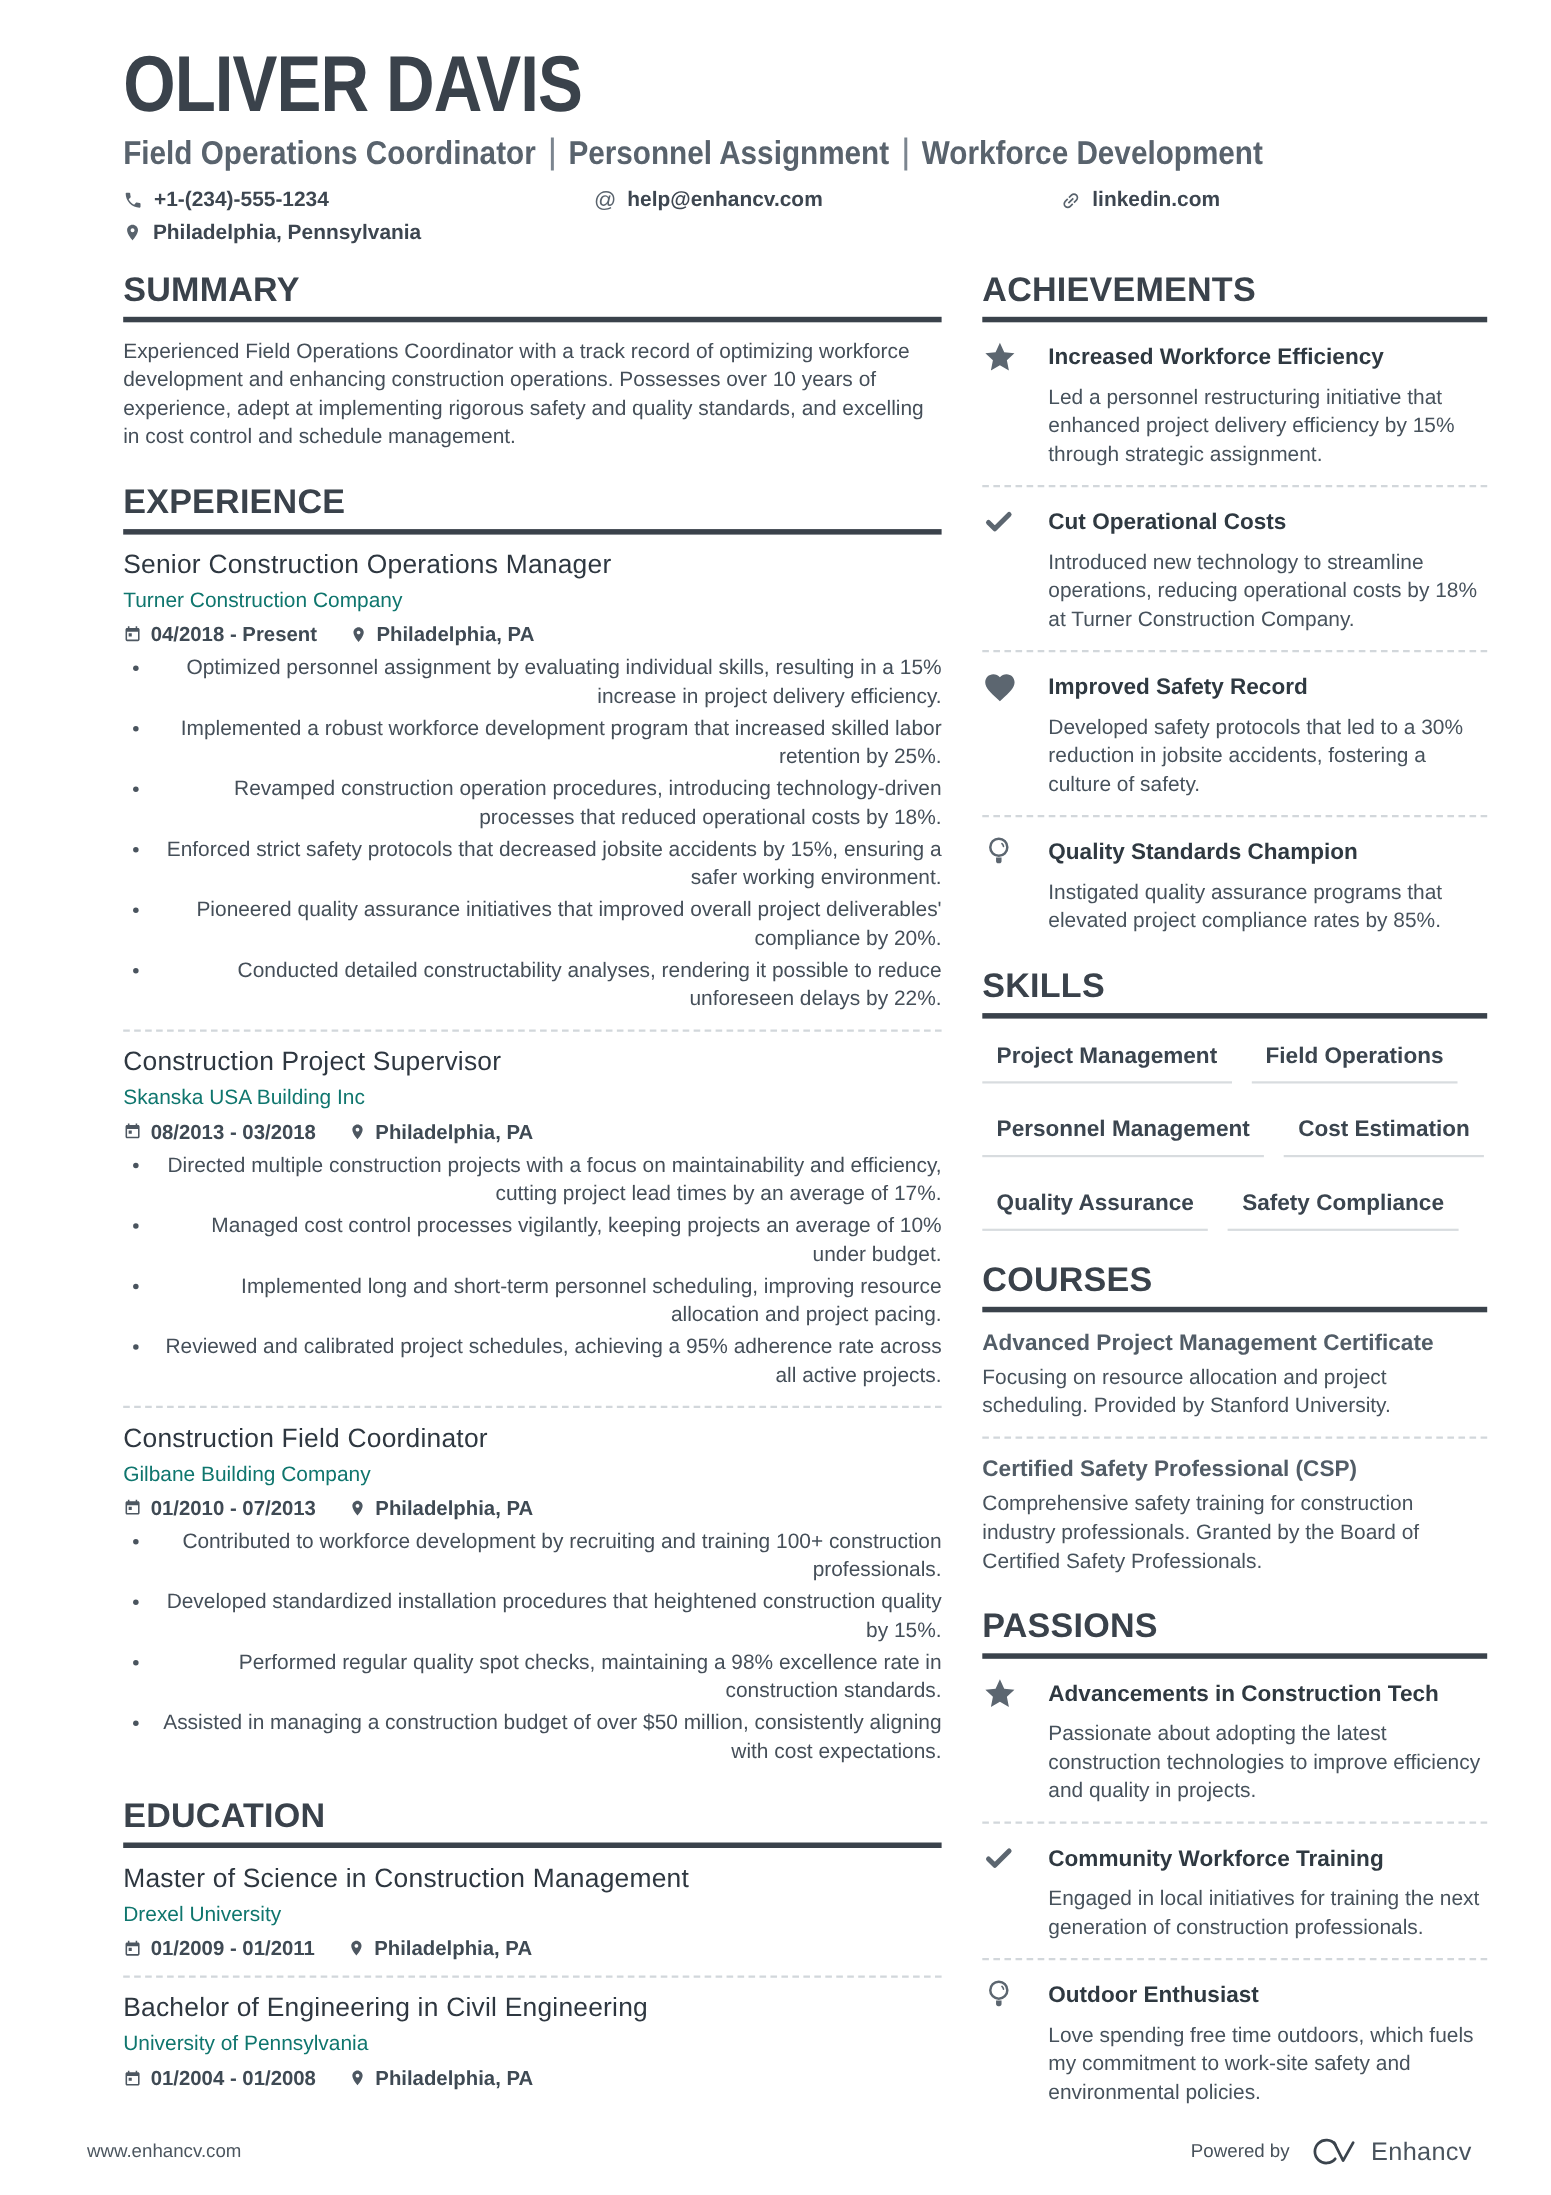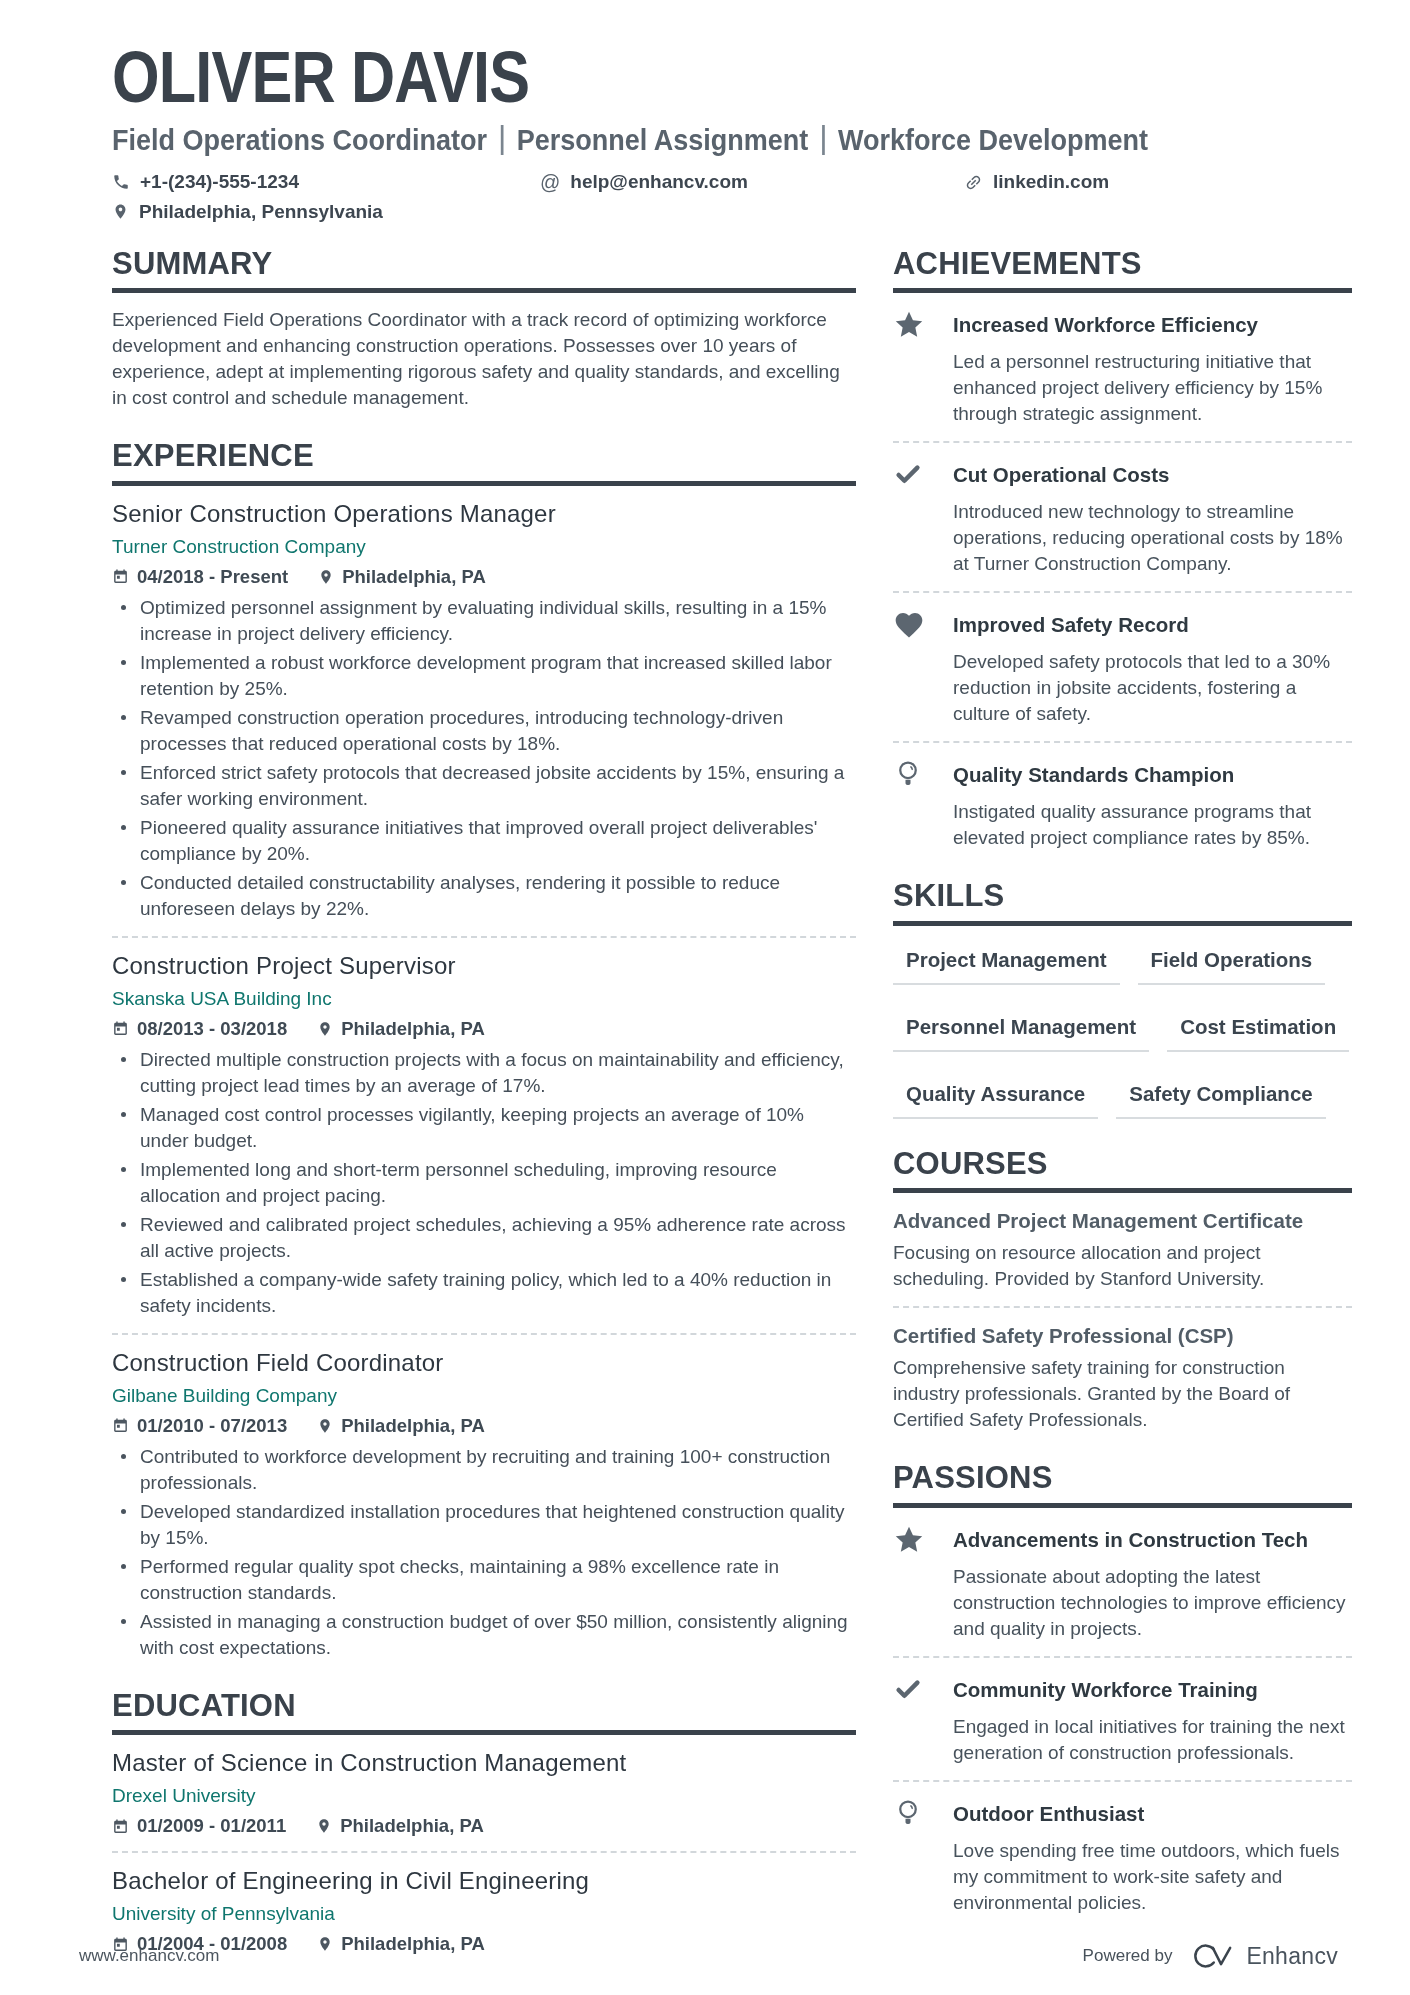--- a/index.html
+++ b/index.html
@@ -32,21 +32,21 @@
   .dashed{border-top:2px dashed #d2d7db;margin-top:14px;}
 
   
   .summary-text{margin:14px 0 0;font-size:19px;line-height:26px;color:#454f59;}
   .job-title{font-size:24px;font-weight:400;color:#2e3740;margin-top:14px;letter-spacing:.2px;}
   .job-company{font-size:19px;font-weight:400;color:#0f766e;margin-top:8px;}
   .meta{display:flex;align-items:center;margin-top:8px;font-size:18.5px;color:#3f4a54;font-weight:bold;}
   .mitem{display:flex;align-items:center;gap:8px;margin-right:30px;}
   .meta .icon{color:#4d5761;}
   .bullets{list-style:none;margin:7px 0 0;padding:0;}
-  .bullets li{position:relative;padding-left:28px;font-size:19px;line-height:26px;color:#454f59;margin-top:3px;}
+  .bullets li{position:relative;padding-left:28px;font-size:19px;line-height:26px;color:#454f59;margin-top:3px;text-align:right;}
   .bullets li:first-child{margin-top:0;}
   .bullets li::before{content:"";position:absolute;left:9px;top:10px;width:5px;height:5px;border-radius:50%;background:#4a545e;}
 
   
   .r-item{display:grid;grid-template-columns:60px 1fr;margin-top:16px;}
   .r-icon{width:32px;height:32px;color:#5c6670;}
   .r-title{font-size:20.5px;font-weight:700;color:#2f3941;line-height:1.25;margin-top:3px;}
   .r-text{grid-column:2;font-size:19px;line-height:26px;color:#47525c;margin-top:8px;}
   .skills-wrap{display:flex;flex-wrap:wrap;column-gap:18px;row-gap:30px;margin-top:22px;}
   .skill{font-size:20.5px;font-weight:700;color:#3b454f;padding:0 13px 11px;border-bottom:2px solid #d8dcdf;}
@@ -175,21 +175,20 @@
                   </svg>
                 </span>
               <span>Philadelphia, PA</span>
             </span>
           </div>
           <ul class="bullets">
             <li>Directed multiple construction projects with a focus on maintainability and efficiency, cutting project lead times by an average of 17%.</li>
             <li>Managed cost control processes vigilantly, keeping projects an average of 10% under budget.</li>
             <li>Implemented long and short-term personnel scheduling, improving resource allocation and project pacing.</li>
             <li>Reviewed and calibrated project schedules, achieving a 95% adherence rate across all active projects.</li>
-            <li>Established a company-wide safety training policy, which led to a 40% reduction in safety incidents.</li>
           </ul>
         </div>
         <div class="dashed"></div>
 
         <div class="job">
           <div class="job-title">Construction Field Coordinator</div>
           <div class="job-company">Gilbane Building Company</div>
           <div class="meta">
             <span class="mitem">
               <span class="icon">

